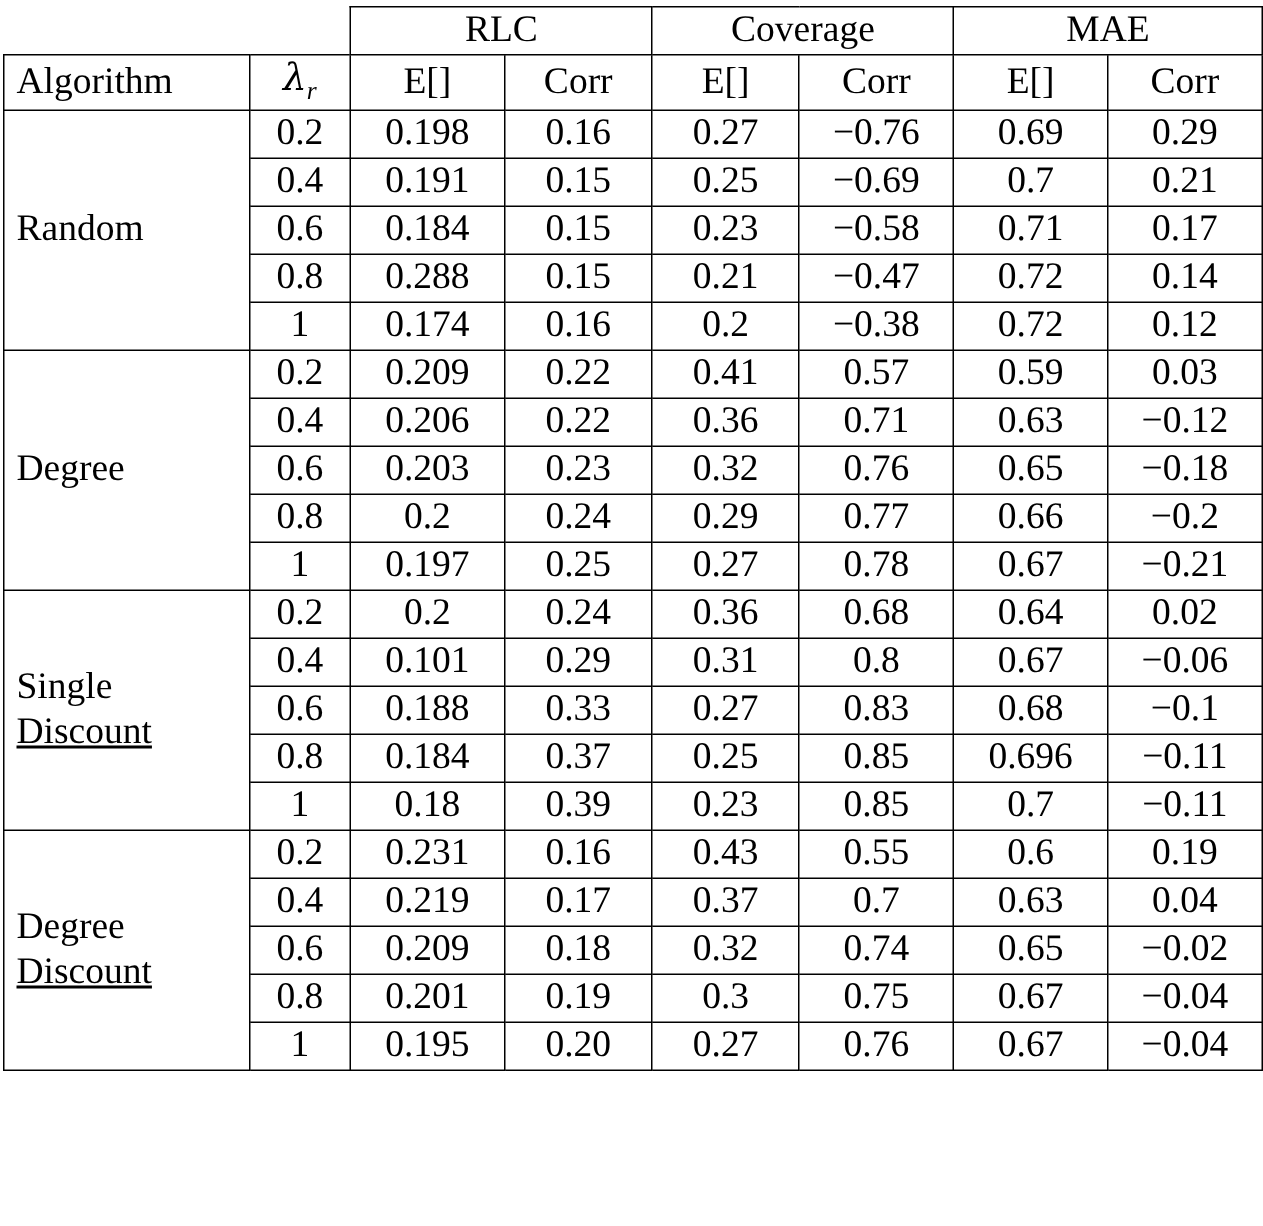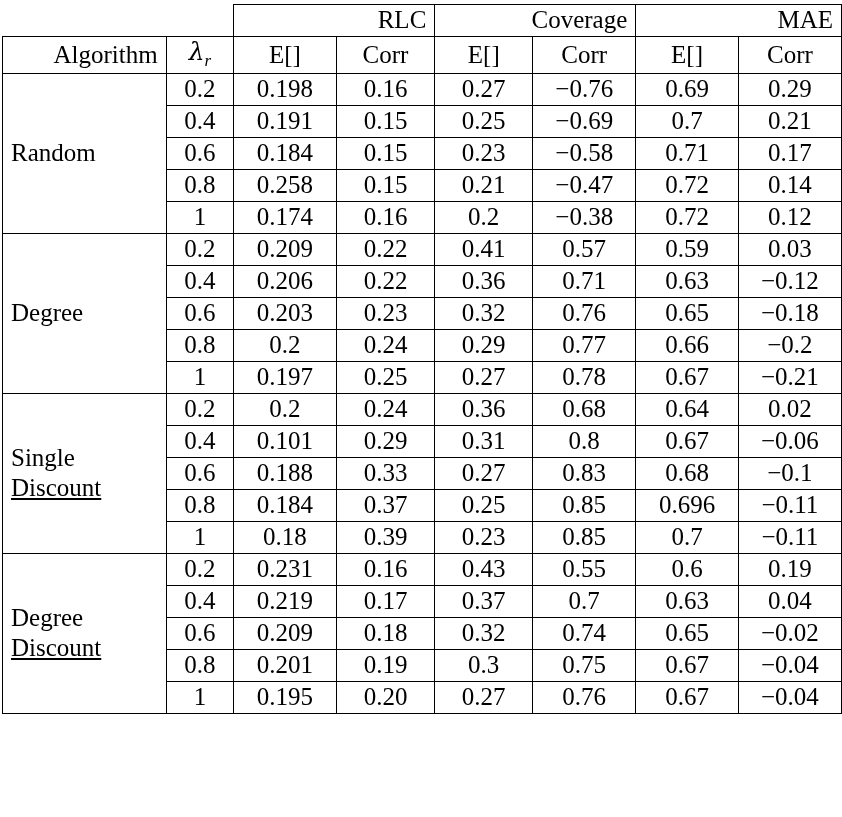--- a/index.html
+++ b/index.html
@@ -29,25 +29,25 @@
     font-weight: normal;
     padding: 1px 8px 3px 8px;
     vertical-align: middle;
     white-space: nowrap;
   }
   
   .no-border {
     border: none !important;
   }
   .grp-head {
-    text-align: right;
+    text-align: center;
   }
   .col-alg {
     width: 172px;
-    text-align: right;
+    text-align: left;
   }
   .col-lam {
     width: 62px;
     text-align: center;
     margin-top: 40px;
   }
   .num {
     text-align: center;
     width: 103px;
   }
@@ -128,21 +128,21 @@
         <td class="col-lam">0.6</td>
         <td class="num">0.184</td>
         <td class="num">0.15</td>
         <td class="num">0.23</td>
         <td class="num">−0.58</td>
         <td class="num">0.71</td>
         <td class="num">0.17</td>
       </tr>
       <tr>
         <td class="col-lam">0.8</td>
-        <td class="num">0.258</td>
+        <td class="num">0.288</td>
         <td class="num">0.15</td>
         <td class="num">0.21</td>
         <td class="num">−0.47</td>
         <td class="num">0.72</td>
         <td class="num">0.14</td>
       </tr>
       <tr>
         <td class="col-lam">1</td>
         <td class="num">0.174</td>
         <td class="num">0.16</td>

